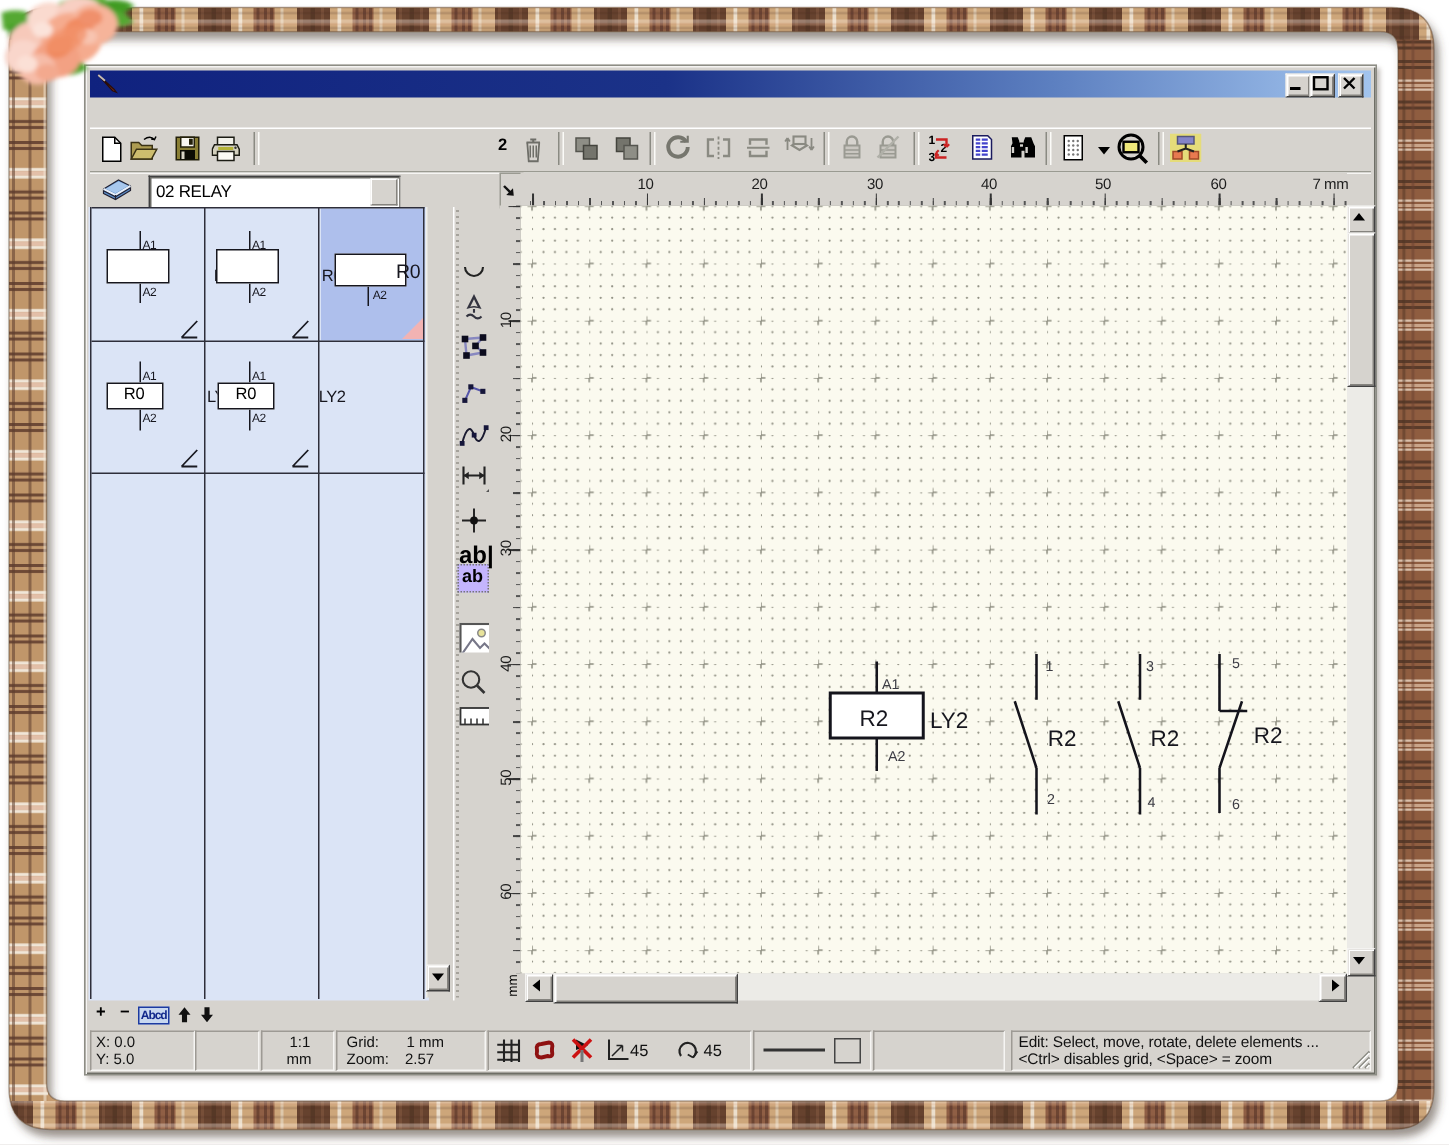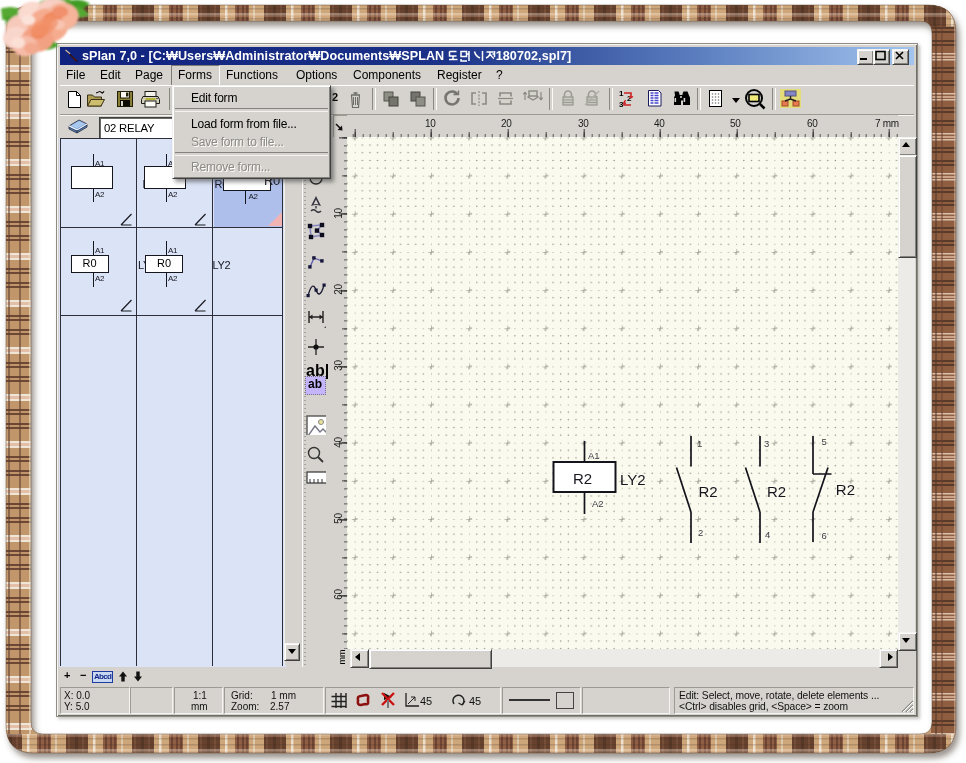--- a/index.html
+++ b/index.html
@@ -163,49 +163,29 @@
  </g>
 </g>
 </svg>
 
 <div id="app">
  <div id="titlebar">
   <svg class="abs" style="left:4px;top:2px" width="16" height="14" viewBox="0 0 16 14">
           <path d="M1.5 1 L12 10.5 L13.5 12.5 L11 11.5 Z" fill="#7a2a1e" stroke="#2a0d08" stroke-width="0.8"></path>
           <path d="M1.5 1 L6 4.8" stroke="#c9bdb2" stroke-width="1.2"></path>
         </svg>
-  <div id="titletext">sPlan 7,0 - [C:₩Users₩Administrator₩Documents₩SPLAN <svg width="48" height="12" viewBox="0 0 48 12" style="vertical-align:-1.5px">
-            <g stroke="#fff" stroke-width="1.5" fill="none">
-              <path d="M1.5 1.5 h7 M1.5 1.5 v4.5 h7 M5 6.5 v2.5 M1 9.5 h8.5"></path>
-              <path d="M13 1.5 h5.5 v5 h-5.5 z M21 1 v10 M18.5 4 h2 M13 9 v2 h6"></path>
-              <path d="M26.5 1.5 q1 4.5 5.5 6.5 M34.5 1 v10"></path>
-              <path d="M38.5 2 h7 M42 2 q0.5 4 -4 6 M42.5 4.5 q1.5 3 3.5 4 M46.5 1 v6 M44.5 4 h2"></path>
-            </g>
-          </svg>180702,spl7]</div>
   <div class="tbtn" style="right:40px"><svg width="13" height="12">
             <rect x="2" y="8" width="7" height="2" fill="#000"></rect>
           </svg></div>
   <div class="tbtn" style="right:24px"><svg width="13" height="12">
             <rect x="2" y="1.5" width="9" height="8" fill="none" stroke="#000" stroke-width="1.6"></rect>
           </svg></div>
   <div class="tbtn" style="right:5px"><svg width="13" height="12">
             <path d="M3 2 L10 9 M10 2 L3 9" stroke="#000" stroke-width="1.6"></path>
           </svg></div>
- </div>
- <div id="menubar">
-  <span class="mi" style="left:6px">File</span>
-  <span class="mi" style="left:40px">Edit</span>
-  <span class="mi" style="left:75px">Page</span>
-  <div id="formsbox" style="left:111px"></div>
-  <span class="mi" style="left:118px">Forms</span>
-  <span class="mi" style="left:166px">Functions</span>
-  <span class="mi" style="left:236px">Options</span>
-  <span class="mi" style="left:293px">Components</span>
-  <span class="mi" style="left:377px">Register</span>
-  <span class="mi" style="left:436px">?</span>
  </div>
  <div id="toolbar">
   <svg class="abs" style="left:6px;top:4px" width="17" height="19">
           <path d="M2.5 1.5 h8 l4 4 v12 h-12 z" fill="#fff" stroke="#000"></path>
           <path d="M10.5 1.5 v4 h4" fill="none" stroke="#000"></path>
         </svg>
   <svg class="abs" style="left:26px;top:4px" width="21" height="19">
           <path d="M1.5 16 v-11 h5 l2 2 h7 v9 z" fill="#ad9c52" stroke="#3a3215"></path>
           <path d="M1.5 16 l3.5-6.5 h13.5 l-3.5 6.5 z" fill="#cdbd6e" stroke="#3a3215"></path>
           <path d="M10 3 q4-3 7 0 l1-2 m-1 2 l-2.2-0.4" fill="none" stroke="#000"></path>
@@ -628,23 +608,15 @@
   <div class="sp" style="left:522px;width:86px"></div>
   <div class="sp" style="left:614px;width:238px">
           <span class="r1" style="left:4px;font-size:10.3px;letter-spacing:-0.1px">Edit: Select, move, rotate, delete elements ...</span>
           <span class="r2" style="left:4px;font-size:10.3px;letter-spacing:-0.1px">&lt;Ctrl&gt; disables grid, &lt;Space&gt; = zoom</span>
         </div>
   <svg class="abs" style="right:0px;bottom:1px" width="14" height="14">
           <path d="M13 2 L2 13 M13 6 L6 13 M13 10 L10 13" stroke="#8a8a82" stroke-width="1.3"></path>
           <path d="M13 3 L3 13 M13 7 L7 13 M13 11 L11 13" stroke="#fff" stroke-width="1"></path>
         </svg>
  </div>
- <div id="dmenu">
-  <span class="dmi" style="top:5px">Edit form</span>
-  <div class="dsep" style="top:22px"></div>
-  <span class="dmi" style="top:31px">Load form from file...</span>
-  <span class="dmi dis" style="top:49px">Save form to file...</span>
-  <div class="dsep" style="top:66px"></div>
-  <span class="dmi dis" style="top:74px">Remove form...</span>
- </div>
 </div>
 
 </div>
 
 </body></html>

